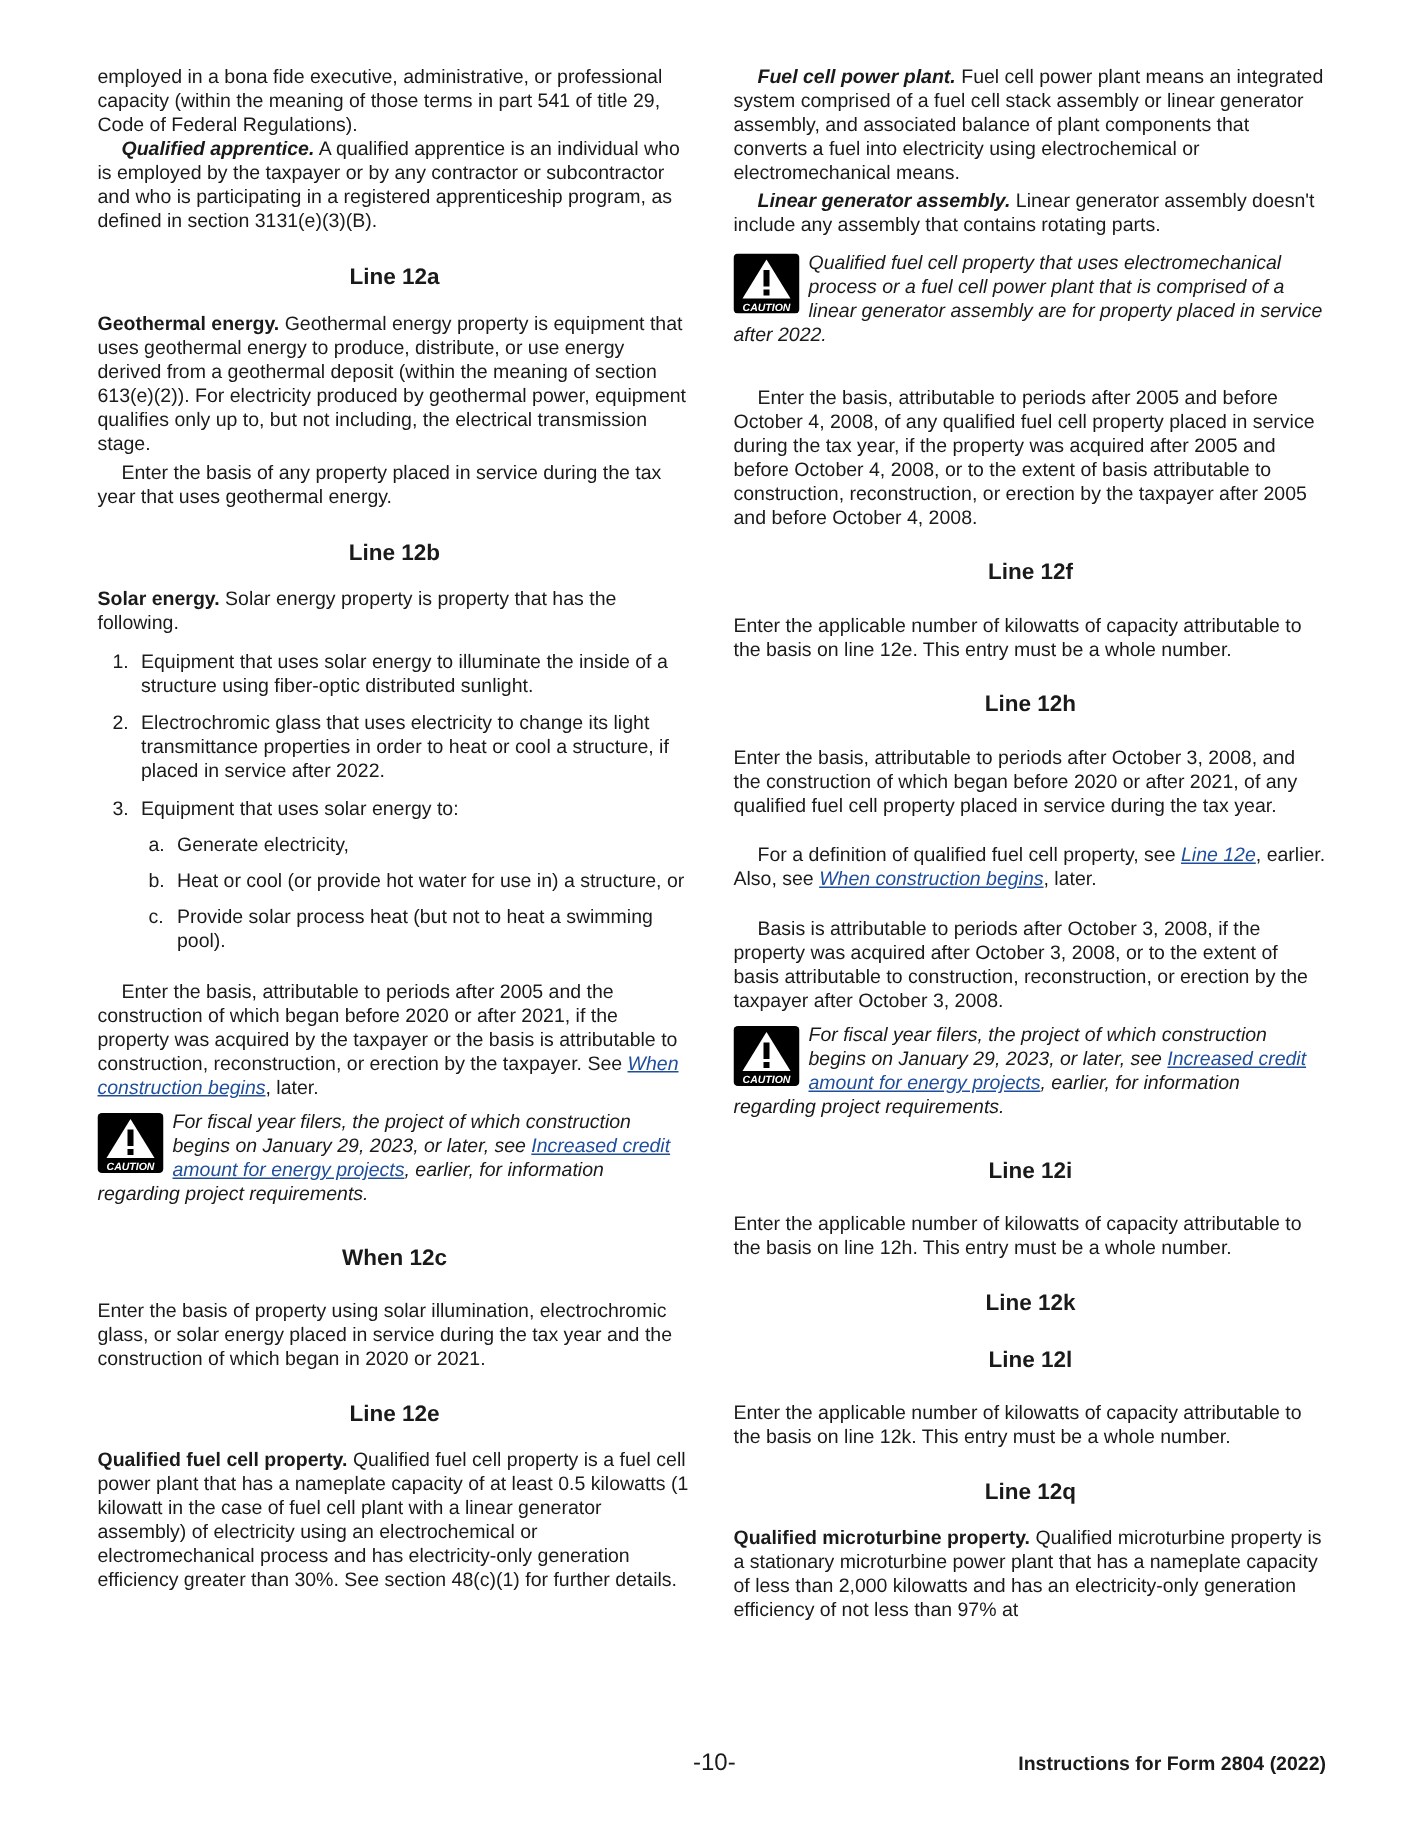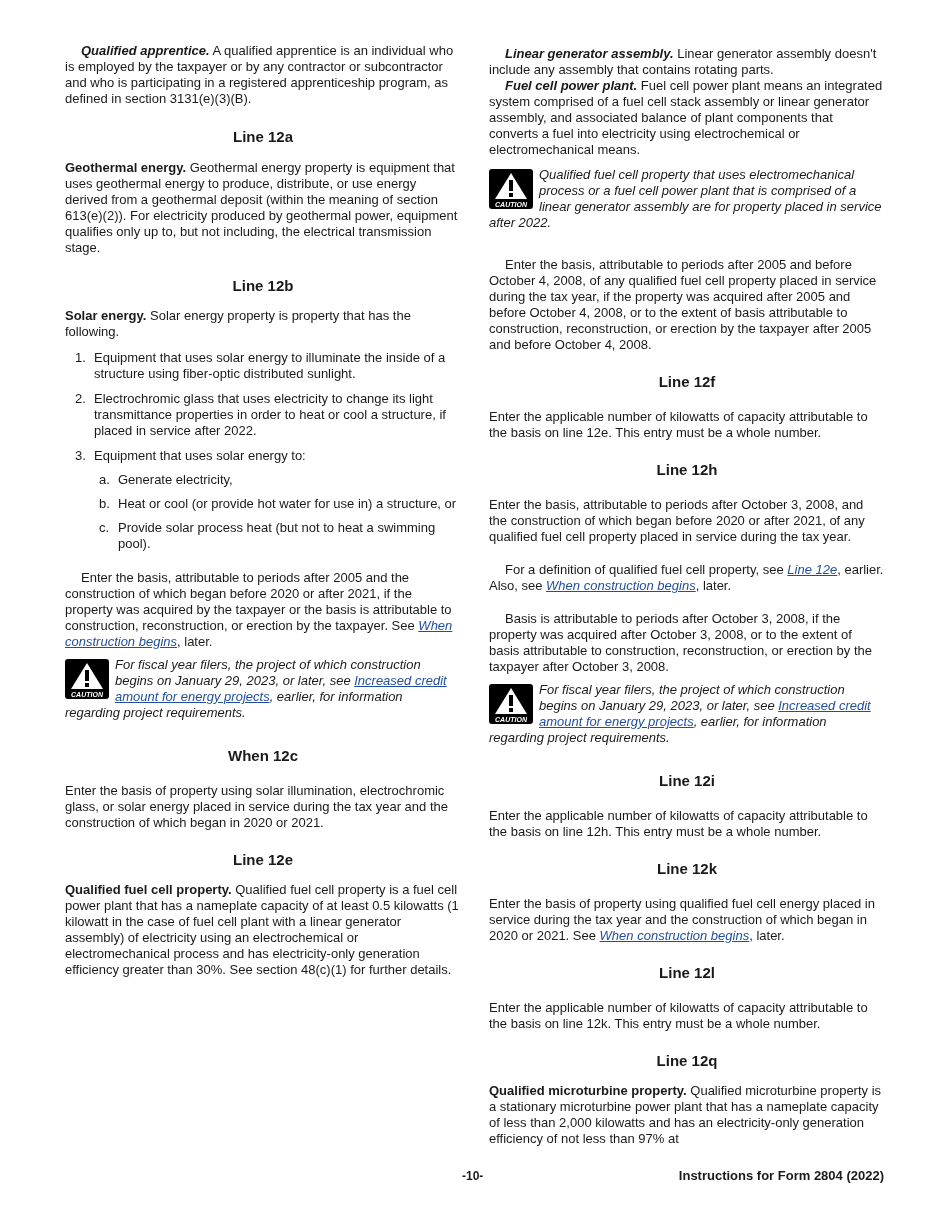--- a/index.html
+++ b/index.html
@@ -15,31 +15,33 @@
   .leadi { font-weight:bold; font-style:italic; }
   a.lnk { color:#1f4e9c; font-style:italic; text-decoration:underline; }
   .caution { position:relative; font-style:italic; }
   .caution .icon { float:left; width:44px; height:40px; margin:2px 6px 0 0; }
   ol.num { margin:0; padding:0; list-style:none; }
   ol.num li { position:relative; padding-left:29px; }
   ol.num li .n { position:absolute; left:10px; }
   ol.sub { margin:0; padding:0; list-style:none; }
   ol.sub li { position:relative; padding-left:53px; }
   ol.sub li .n { position:absolute; left:34px; }
-  .footer-page { position:absolute; top:1168px; left:462px; font-weight:bold; font-size:12px; }
+  .footer-page { position:absolute; top:1168px; left:462px; font-weight:normal; font-size:16px; }
   .footer-title { position:absolute; top:1168px; right:66px; font-weight:bold; font-size:13px; }
 </style>
 </head>
 <body>
 
 <div class="col left">
+  <p>employed in a bona fide executive, administrative, or professional capacity (within the meaning of those terms in part 541 of title 29, Code of Federal Regulations).</p>
   <p class="indent"><span class="leadi">Qualified apprentice.</span><span> A qualified apprentice is an individual who is employed by the taxpayer or by any contractor or subcontractor and who is participating in a registered apprenticeship program, as defined in section 3131(e)(3)(B).</span></p>
 
   <p class="h" style="margin-top:21px;">Line 12a</p>
   <p style="margin-top:14px;"><span class="lead">Geothermal energy.</span><span> Geothermal energy property is equipment that uses geothermal energy to produce, distribute, or use energy derived from a geothermal deposit (within the meaning of section 613(e)(2)). For electricity produced by geothermal power, equipment qualifies only up to, but not including, the electrical transmission stage.</span></p>
+  <p class="indent" style="margin-top:3px;">Enter the basis of any property placed in service during the tax year that uses geothermal energy.</p>
 
   <p class="h" style="margin-top:21px;">Line 12b</p>
   <p style="margin-top:13px;"><span class="lead">Solar energy.</span><span> Solar energy property is property that has the following.</span></p>
   <ol class="num" style="margin-top:10px;">
     <li style="margin-bottom:9px;"><span class="n">1.</span><span>Equipment that uses solar energy to illuminate the inside of a structure using fiber-optic distributed sunlight.</span></li>
     <li style="margin-bottom:9px;"><span class="n">2.</span><span>Electrochromic glass that uses electricity to change its light transmittance properties in order to heat or cool a structure, if placed in service after 2022.</span></li>
     <li style="margin-bottom:8px;"><span class="n">3.</span><span>Equipment that uses solar energy to:</span></li>
   </ol>
   <ol class="sub">
     <li style="margin-bottom:8px;"><span class="n">a.</span><span>Generate electricity,</span></li>
@@ -61,22 +63,22 @@
   </div>
 
   <p class="h" style="margin-top:26px;">When 12c</p>
   <p style="margin-top:18px;">Enter the basis of property using solar illumination, electrochromic glass, or solar energy placed in service during the tax year and the construction of which began in 2020 or 2021.</p>
 
   <p class="h" style="margin-top:20px;">Line 12e</p>
   <p style="margin-top:13px;"><span class="lead">Qualified fuel cell property.</span><span> Qualified fuel cell property is a fuel cell power plant that has a nameplate capacity of at least 0.5 kilowatts (1 kilowatt in the case of fuel cell plant with a linear generator assembly) of electricity using an electrochemical or electromechanical process and has electricity-only generation efficiency greater than 30%. See section 48(c)(1) for further details.</span></p>
 </div>
 
 <div class="col right">
+  <p class="indent"><span class="leadi">Fuel cell power plant.</span><span>  Fuel cell power plant means an integrated system comprised of a fuel cell stack assembly or linear generator assembly, and associated balance of plant components that converts a fuel into electricity using electrochemical or electromechanical means.</span></p>
   <p class="indent" style="margin-top:3px;"><span class="leadi">Linear generator assembly.</span><span>  Linear generator assembly doesn't include any assembly that contains rotating parts.</span></p>
-  <p class="indent"><span class="leadi">Fuel cell power plant.</span><span>  Fuel cell power plant means an integrated system comprised of a fuel cell stack assembly or linear generator assembly, and associated balance of plant components that converts a fuel into electricity using electrochemical or electromechanical means.</span></p>
 
   <div class="caution" style="margin-top:9px;">
     <svg class="icon" viewBox="0 0 44 40">
       <rect x="0" y="0" width="44" height="40" rx="3" fill="#000"></rect>
       <polygon points="22,4 38,30 6,30" fill="#fff"></polygon>
       <rect x="20" y="11" width="4" height="11" fill="#000"></rect>
       <rect x="20" y="24" width="4" height="4" fill="#000"></rect>
       <text x="22" y="38" font-size="7" font-weight="bold" fill="#fff" text-anchor="middle" font-family="Liberation Sans, sans-serif">CAUTION</text>
     </svg>
     <p>Qualified fuel cell property that uses electromechanical process or a fuel cell power plant that is comprised of a linear generator assembly are for property placed in service after 2022.</p>
@@ -100,21 +102,20 @@
       <rect x="20" y="24" width="4" height="4" fill="#000"></rect>
       <text x="22" y="38" font-size="7" font-weight="bold" fill="#fff" text-anchor="middle" font-family="Liberation Sans, sans-serif">CAUTION</text>
     </svg>
     <p><span>For fiscal year filers, the project of which construction begins on January 29, 2023, or later, see </span><a class="lnk" href="#">Increased credit amount for energy projects</a><span>, earlier, for information regarding project requirements.</span></p>
   </div>
 
   <p class="h" style="margin-top:26px;">Line 12i</p>
   <p style="margin-top:18px;">Enter the applicable number of kilowatts of capacity attributable to the basis on line 12h. This entry must be a whole number.</p>
 
   <p class="h" style="margin-top:20px;">Line 12k</p>
-  <p style="margin-top:18px;"><span>Enter the basis of property using qualified fuel cell energy placed in service during the tax year and the construction of which began in 2020 or 2021. See </span><a class="lnk" href="#">When construction begins</a><span>, later.</span></p>
 
   <p class="h" style="margin-top:20px;">Line 12l</p>
   <p style="margin-top:18px;">Enter the applicable number of kilowatts of capacity attributable to the basis on line 12k. This entry must be a whole number.</p>
 
   <p class="h" style="margin-top:20px;">Line 12q</p>
   <p style="margin-top:13px;"><span class="lead">Qualified microturbine property.</span><span>  Qualified microturbine property is a stationary microturbine power plant that has a nameplate capacity of less than 2,000 kilowatts and has an electricity-only generation efficiency of not less than 97% at</span></p>
 </div>
 
 <div class="footer-page">-10-</div>
 <div class="footer-title">Instructions for Form 2804 (2022)</div>

